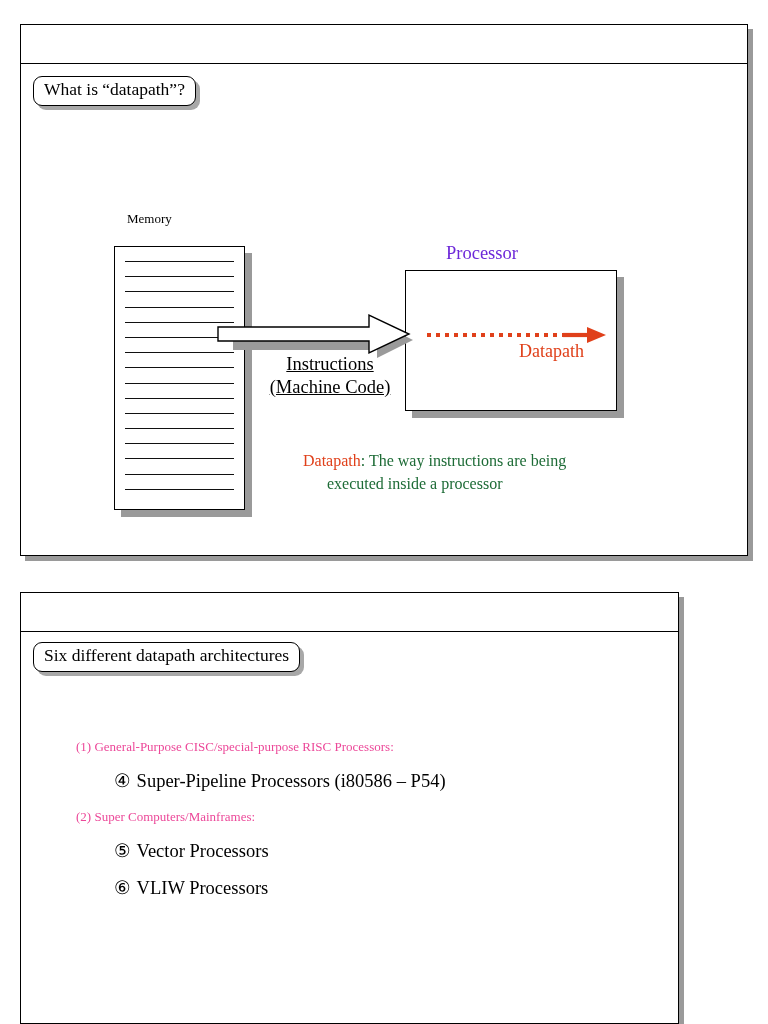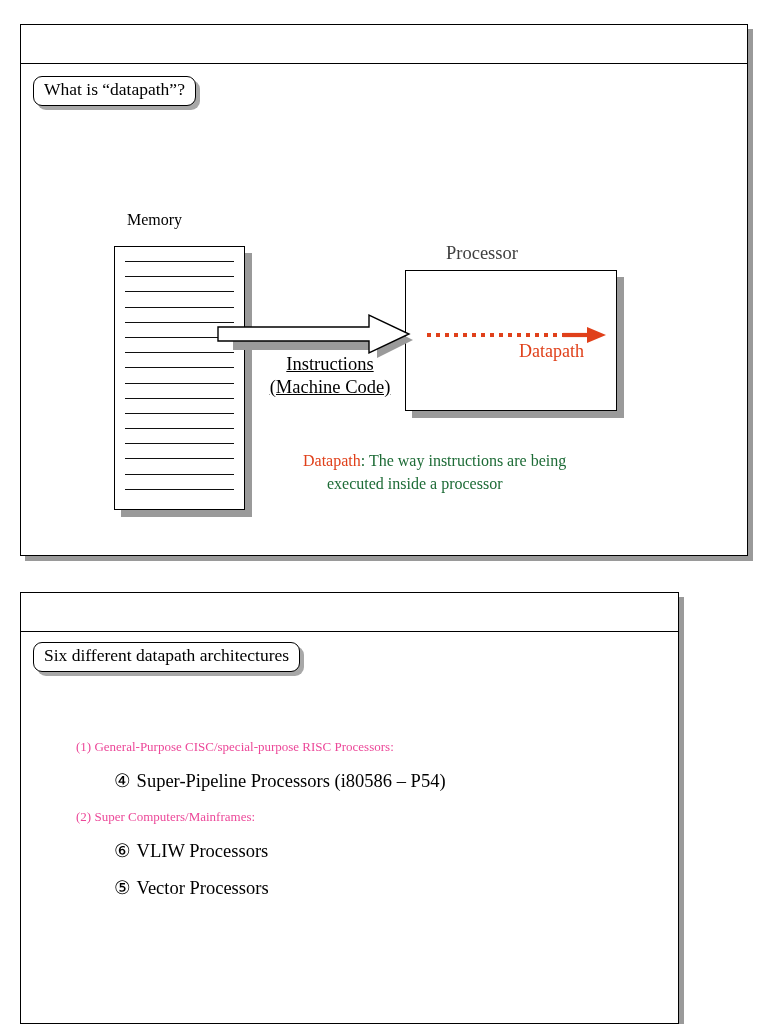--- a/index.html
+++ b/index.html
@@ -55,29 +55,29 @@
   }
   #slide1-title { left: 12px; top: 51px; }
   #slide2-title { left: 12px; top: 49px; }
 
   
   .diagram { position: absolute; left: 0; top: 0; right: 0; bottom: 0; }
 
   .label-memory {
     position: absolute;
     left: 106px; top: 186px;
-    font-size: 16px;
+    font-size: 13px;
     color: #000;
     white-space: nowrap;
   }
   .label-processor {
     position: absolute;
     left: 425px; top: 218px;
     font-size: 18.5px;
-    color: #404040;
+    color: #6d28d9;
     white-space: nowrap;
   }
 
   .memory-box {
     position: absolute;
     left: 93px; top: 221px;
     width: 131px; height: 264px;
     border: 1.4px solid #000000;
     background: #ffffff;
     box-sizing: border-box;
@@ -253,19 +253,19 @@
 
     <div class="slide-header-strip"></div>
     <div class="slide-header-divider"></div>
 
     <div class="title-plaque" id="slide2-title">Six different datapath architectures</div>
 
     <div class="arch-list" id="arch-list">
         <div class="group-line"><span>(1) </span><span>General-Purpose CISC/special-purpose RISC Processors:</span></div>
         <div class="sub-line"><span class="circled">④</span><span>Super-Pipeline Processors (i80586 – P54)</span></div>
         <div class="group-line"><span>(2) </span><span>Super Computers/Mainframes:</span></div>
+        <div class="sub-line"><span class="circled">⑤</span><span>Vector Processors</span></div>
         <div class="sub-line"><span class="circled">⑥</span><span>VLIW Processors</span></div>
-        <div class="sub-line"><span class="circled">⑤</span><span>Vector Processors</span></div>
       </div>
 
   </div>
 
 </div>
 
 </body></html>

